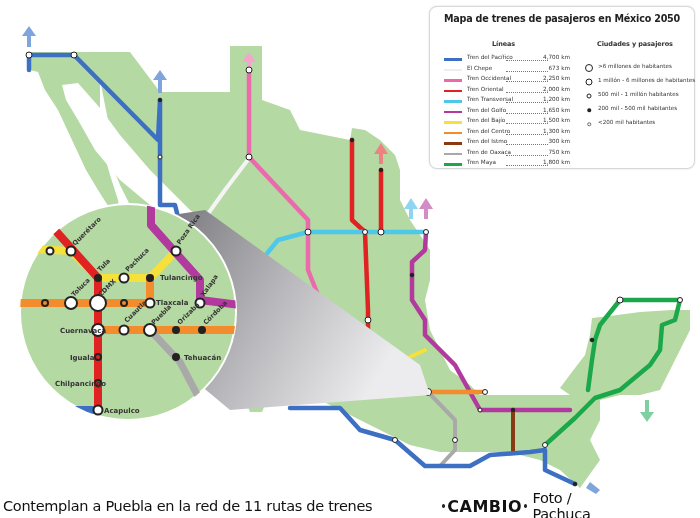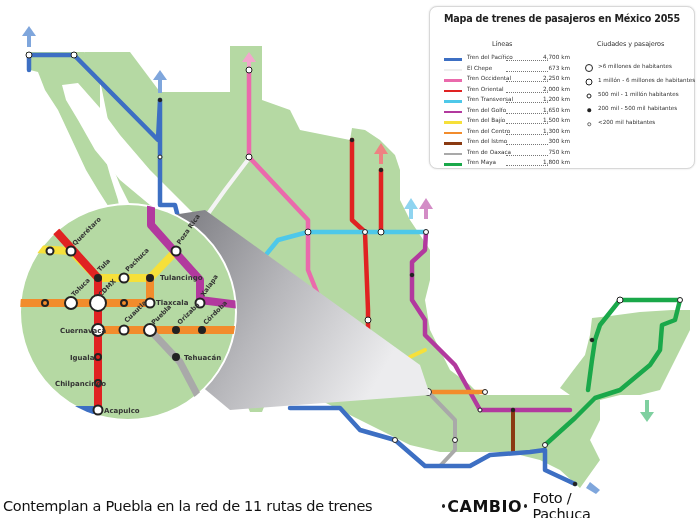--- a/index.html
+++ b/index.html
@@ -10,21 +10,21 @@
     position: absolute; left: 429px; top: 6px; width: 266px; height: 163px;
     background: #fff; border: 1px solid #d8d8d8; border-radius: 8px;
     box-shadow: 0 0 2px rgba(0,0,0,0.15);
   }
   .legend-title {
     position: absolute; left: 0; right: 0; top: 6px; text-align: center;
     font-family: "DejaVu Sans", sans-serif; font-weight: bold; font-size: 9.6px;
     letter-spacing: -0.2px; color: #222;
   }
   .lines-head, .cities-head {
-    position: absolute; top: 33px; font-size: 6.5px; font-weight: normal; color: #333;
+    position: absolute; top: 33px; font-size: 6.5px; font-weight: bold; color: #333;
     font-family: "DejaVu Sans", sans-serif; letter-spacing: -0.1px;
   }
   .lines-head { left: 62px; }
   .cities-head { left: 167px; }
   .line-row { position: absolute; left: 14px; height: 10px; width: 126px; }
   .line-swatch { position: absolute; left: 0; top: 4px; width: 18px; height: 2.5px; }
   .line-name { position: absolute; left: 23px; top: 0; font-size: 5.7px; color: #333; white-space: nowrap; font-family: "DejaVu Sans", sans-serif;}
   .line-dots { position: absolute; left: 62px; right: 22px; top: 6px; border-bottom: 1px dotted #777; }
   .line-km { position: absolute; right: 0; top: 0; font-size: 5.7px; color: #333; font-family: "DejaVu Sans", sans-serif; }
   .city-row { position: absolute; left: 154px; height: 12px; width: 110px; }
@@ -209,21 +209,21 @@
       <text transform="translate(101,297) rotate(-45)">CDMX</text>
       <text transform="translate(127,323) rotate(-45)">Cuautla</text>
       <text transform="translate(154,325) rotate(-45)">Puebla</text>
       <text transform="translate(180,325) rotate(-45)">Orizaba</text>
       <text transform="translate(206,325) rotate(-45)">Córdoba</text>
     </g>
   </g>
 </svg>
 
 <div class="legend">
-  <div class="legend-title">Mapa de trenes de pasajeros en México 2055</div>
+  <div class="legend-title">Mapa de trenes de pasajeros en México 2050</div>
   <div class="lines-head">Líneas</div>
   <div class="cities-head">Ciudades y pasajeros</div>
 
   <div class="line-row" style="top:47px">
       <span class="line-swatch" style="background:#3d6fc3"></span>
       <span class="line-name">Tren del Pacífico</span>
       <span class="line-dots"></span>
       <span class="line-km">4,700 km</span>
     </div>
   <div class="line-row" style="top:57.5px">

